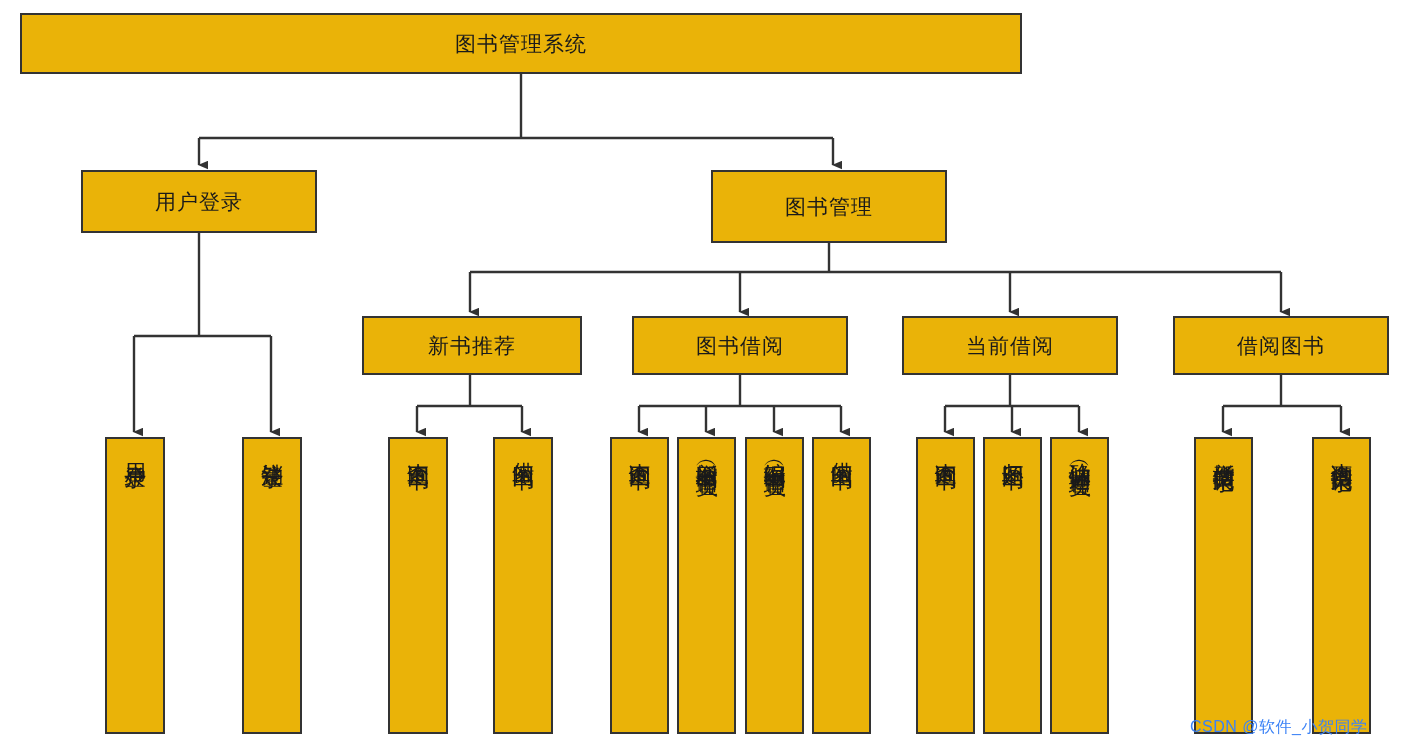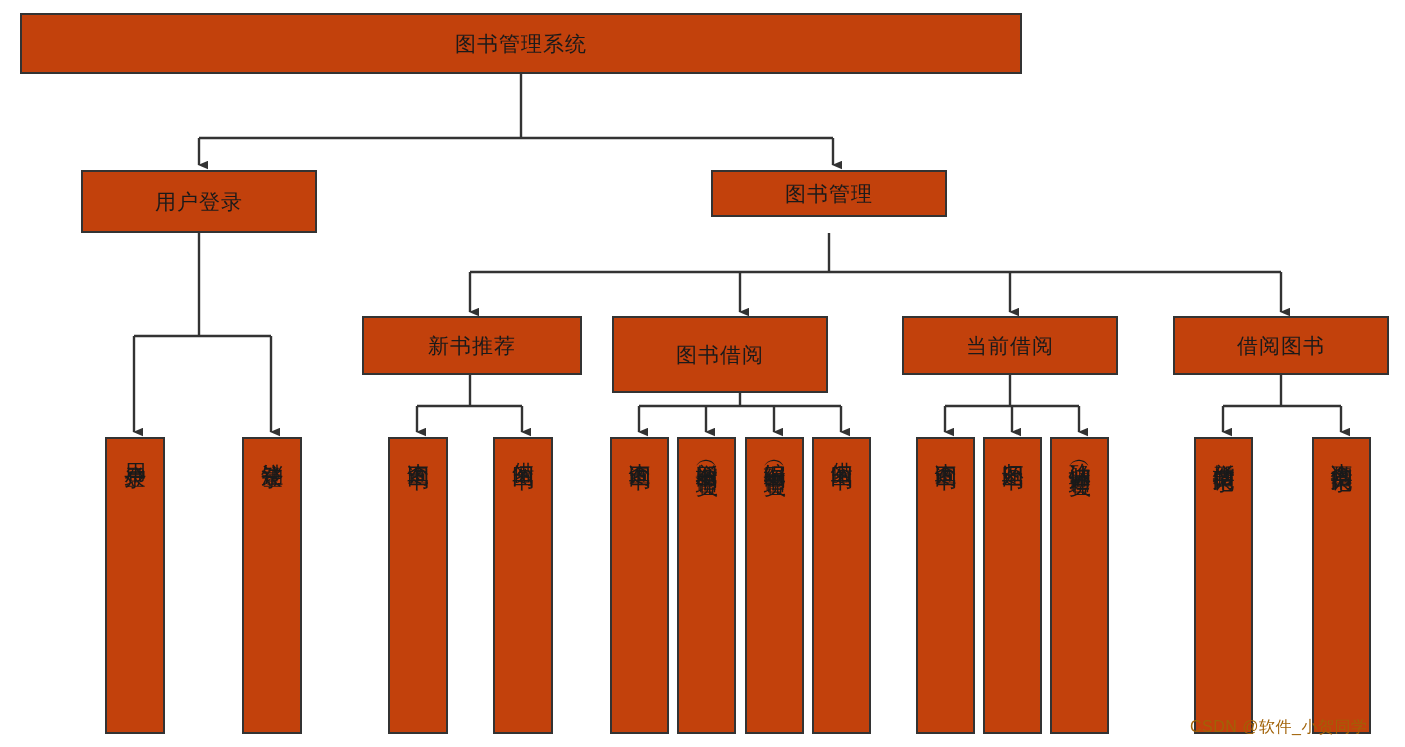--- a/index.html
+++ b/index.html
@@ -22,21 +22,21 @@
     position: absolute;
     top: 0;
     left: 0;
     width: 1405px;
     height: 747px;
   }
   .node-box {
     position: absolute;
     box-sizing: border-box;
     border: 2px solid #333333;
-    background: #c2410c;
+    background: #eab308;
     display: flex;
     align-items: center;
     justify-content: center;
     color: #1a1a1a;
   }
   .node-box.horizontal {
     font-size: 21px;
     letter-spacing: 1px;
   }
   .node-box.vertical {
@@ -49,21 +49,21 @@
     text-orientation: upright;
     font-size: 22px;
     line-height: 1.12;
     letter-spacing: 2px;
     white-space: nowrap;
     color: #1a1a1a;
   }
   .watermark {
     position: absolute;
     font-size: 16px;
-    color: #a16207;
+    color: #3b82f6;
     white-space: nowrap;
     letter-spacing: 0.5px;
     pointer-events: none;
   }
 </style>
 </head>
 <body>
 
 <div id="diagram-canvas">
 
@@ -117,28 +117,28 @@
     </g>
   </svg>
 
   <div class="node-box horizontal" style="left:20px; top:13px; width:1002px; height:61px;">
     <span>图书管理系统</span>
   </div>
 
   <div class="node-box horizontal" style="left:81px; top:170px; width:236px; height:63px;">
     <span>用户登录</span>
   </div>
-  <div class="node-box horizontal" style="left:711px; top:170px; width:236px; height:47px;">
+  <div class="node-box horizontal" style="left:711px; top:170px; width:236px; height:73px;">
     <span>图书管理</span>
   </div>
 
   <div class="node-box horizontal" style="left:362px; top:316px; width:220px; height:59px;">
     <span>新书推荐</span>
   </div>
-  <div class="node-box horizontal" style="left:612px; top:316px; width:216px; height:77px;">
+  <div class="node-box horizontal" style="left:632px; top:316px; width:216px; height:59px;">
     <span>图书借阅</span>
   </div>
   <div class="node-box horizontal" style="left:902px; top:316px; width:216px; height:59px;justify-content:center;">
     <span>当前借阅</span>
   </div>
   <div class="node-box horizontal" style="left:1173px; top:316px; width:216px; height:59px;">
     <span>借阅图书</span>
   </div>
 
   <div class="node-box vertical" style="left:105px; top:437px; width:60px; height:297px;">

